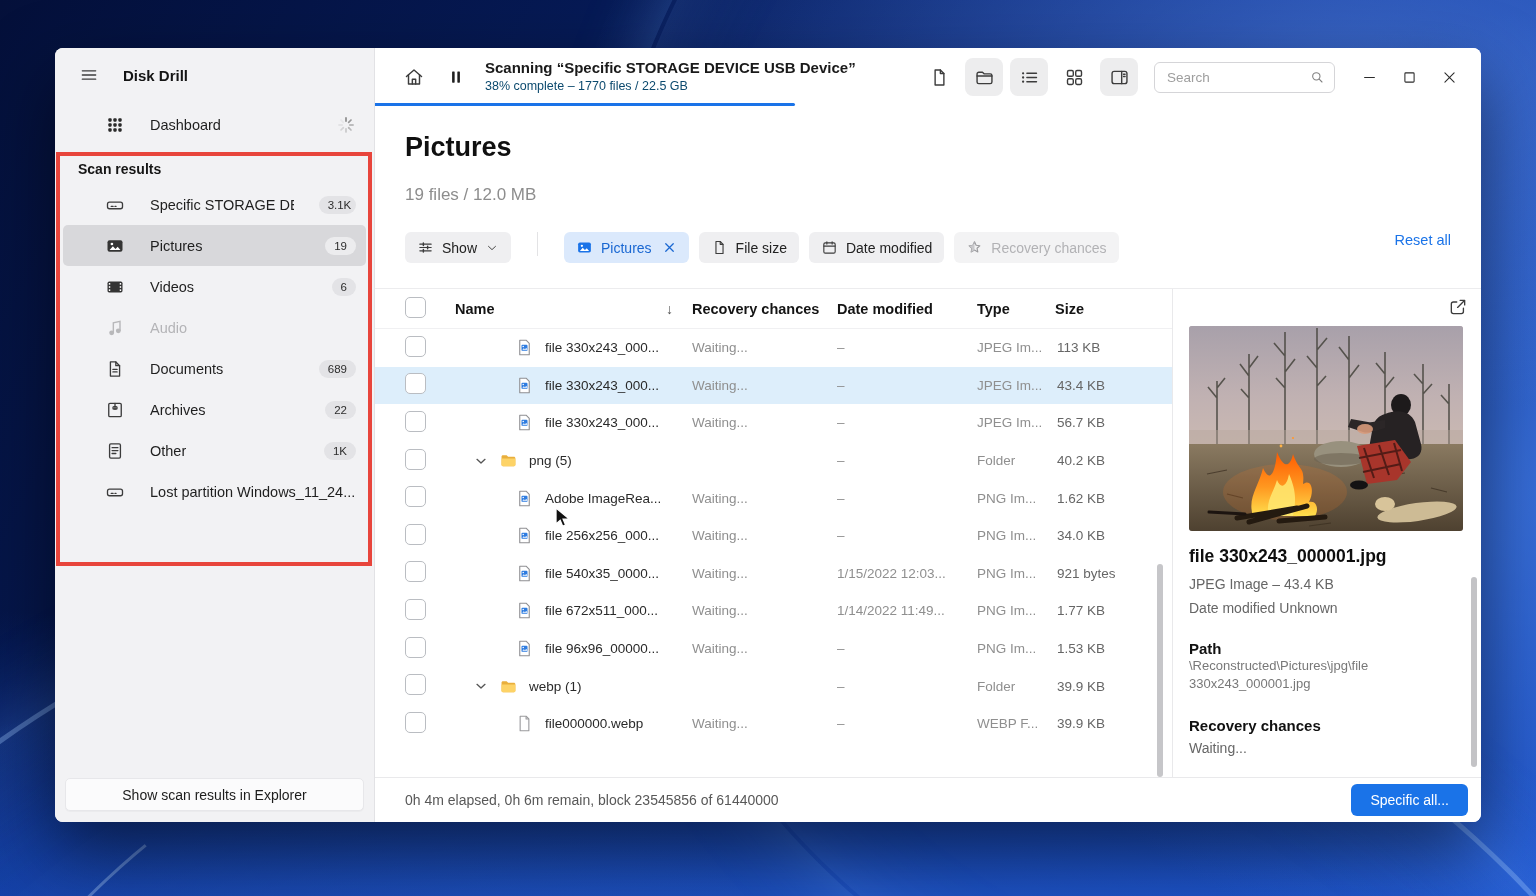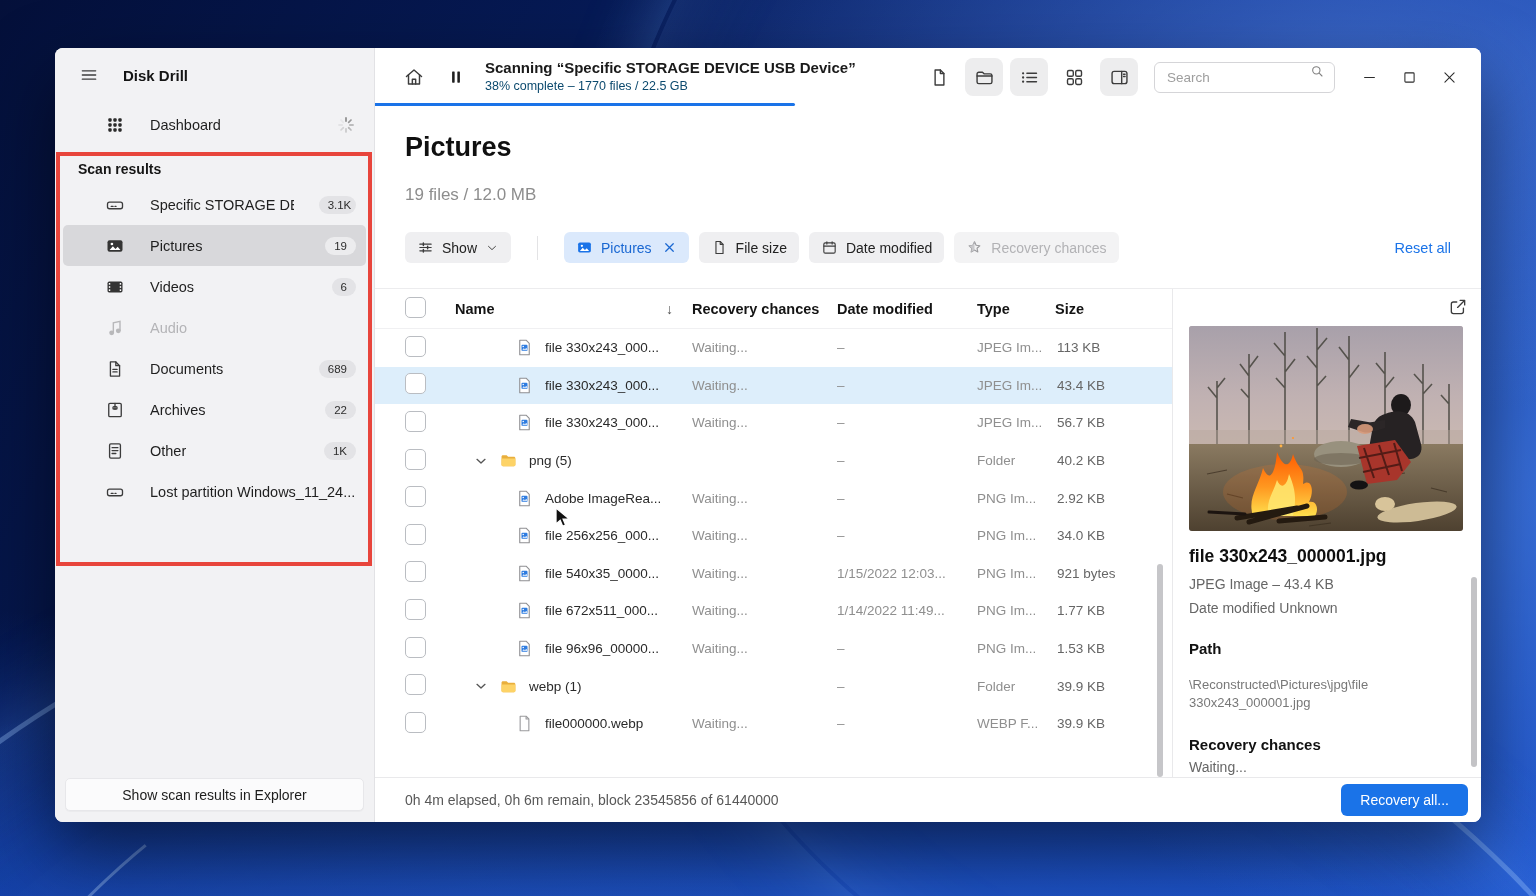--- a/index.html
+++ b/index.html
@@ -60,34 +60,34 @@
   .scan-title-block{line-height:1.25;min-width:0}
   .scan-title{font-size:15px;font-weight:700;color:#1a1a1a;white-space:nowrap}
   .scan-sub{font-size:12.5px;color:#0c4a6e;margin-top:1px}
   .progress-track{position:absolute;left:0;bottom:0;width:100%;height:3px;background:transparent}
   .progress-bar{height:3px;background:#1a73e8;border-radius:0 2px 2px 0}
   .view-toolbar{margin-left:auto;display:flex;align-items:center;gap:7px}
   .tbtn{width:38px;height:38px;border:none;background:transparent;border-radius:8px;display:inline-flex;
     align-items:center;justify-content:center;cursor:pointer}
   .tbtn .ic{width:21px;height:21px}
   .tbtn.active{background:#ededee}
-  .searchbox{width:181px;height:31px;border:1px solid #d5d5d8;border-radius:6px;display:flex;
+  .searchbox{width:181px;height:31px;border:1px solid #d5d5d8;border-radius:6px;display:flex;align-items:center;
     padding:0 9px 0 12px;margin:0 14px 0 16px;background:#fff}
   .searchbox input{border:none;outline:none;flex:1;min-width:0;font-size:13.5px;color:#333;font-family:inherit;background:transparent}
   .searchbox input::placeholder{color:#9e9e9e}
   .searchbox .ic{width:16px;height:16px;opacity:.65}
   .win-controls{display:flex;align-items:center}
   .wbtn{width:40px;height:38px;border:none;background:transparent;display:inline-flex;align-items:center;justify-content:center;cursor:pointer}
   .wbtn .ic{width:17px;height:17px}
 
   
   .page-head{height:182px;padding:26px 30px 0 30px;flex-shrink:0}
   .page-title{font-size:27px;font-weight:700;color:#101010;line-height:30px}
   .page-sub{font-size:17px;color:#8d8d8d;margin-top:23px}
-  .filterbar{display:flex;align-items:center;gap:24px;margin-top:27px}
+  .filterbar{display:flex;gap:24px;margin-top:27px}
   .chip{height:31px;border:none;border-radius:6px;padding:0 12px;display:inline-flex;align-items:center;gap:8px;
     font-size:14px;background:#efeff1;color:#222;cursor:pointer;font-family:inherit;white-space:nowrap}
   .chip .ic{width:17px;height:17px}
   .chip.active{background:#dbe9fc;color:#1967d2}
   .chip.disabled{color:#b2b2b5;background:#f3f3f4}
   .chip .chipx{display:inline-flex;width:15px;height:15px;margin-left:2px}
   .chip-divider{width:1px;height:24px;background:#e3e3e5;margin:0 2px}
   .reset-link{margin-left:auto;color:#1a73e8;font-size:14.5px;text-decoration:none;cursor:pointer;padding-right:0px}
 
   
@@ -113,21 +113,21 @@
 
   .detail-pane{flex:1;border-left:1px solid #e9e9eb;position:relative;padding:0 16px 0 16px;min-width:0}
   .ext-btn{position:absolute;top:8px;right:13px}
   .ext-btn .ic{width:20px;height:20px}
   .preview-img{margin-top:37px;width:274px;height:205px;border-radius:3px;overflow:hidden;background:#b9adb0}
   .preview-img svg{display:block;width:100%;height:100%}
   .pv-name{font-size:17.5px;font-weight:700;color:#0e0e0e;margin-top:15px;white-space:nowrap}
   .pv-meta{font-size:14px;color:#666;margin-top:9px}
   .pv-date{font-size:14px;color:#666;margin-top:8px}
   .pv-h{font-size:15px;font-weight:700;color:#111;margin-top:24px}
-  .pv-path{font-size:13px;color:#787878;margin-top:19px;line-height:1.4;width:205px;word-wrap:break-word}
+  .pv-path{font-size:13px;color:#787878;margin-top:0;line-height:1.4;width:205px;word-wrap:break-word}
   .pv-wait{font-size:14px;color:#666;margin-top:6px}
   .pscroll{position:absolute;right:4px;top:288px;width:6px;height:190px;background:#c3c3c6;border-radius:3px;cursor:grab}
 
   
   .statusbar{height:45px;flex-shrink:0;border-top:1px solid #e9e9eb;display:flex;align-items:center;padding:0 13px 0 30px}
   .status-text{font-size:14px;color:#585858}
   .recover-btn{margin-left:auto;background:#1a73e8;color:#fff;border:none;border-radius:6px;height:32px;
     padding:0 19px;font-size:14px;font-family:inherit;cursor:pointer;font-weight:400}
 
   
@@ -565,21 +565,21 @@
                       <rect x="8.2" y="8.6" width="7.6" height="7.6" rx="1.2" fill="#2e7ce0" stroke="none"></rect>
                       <circle cx="10.4" cy="10.8" r="1" fill="#fff" stroke="none"></circle>
                       <path d="M9.2 14.9l1.9-2 1.4 1.4 1.7-1.8 1.4 1.6v.8z" fill="#fff" stroke="none"></path>
                     </svg>
                   </span>
                   <span class="nm">Adobe ImageRea...</span>
                 </div>
                 <div class="cell dim">Waiting...</div>
                 <div class="cell dim">–</div>
                 <div class="cell dim">PNG Im...</div>
-                <div class="cell szcell">2.92 KB</div>
+                <div class="cell szcell">1.62 KB</div>
               </div>
               <div class="grid-cols trow">
                 <div class="cell cbcell"><span class="cb"></span></div>
                 <div class="cell namecell">
                   <span class="chev sp"></span>
                   <span class="ic nicon">
                     <svg viewBox="0 0 24 24" fill="none" stroke="#8f8f92" stroke-width="1.4" stroke-linejoin="round">
                       <path d="M6 2.8h8l4 4v14.4H6z" fill="#fff"></path>
                       <rect x="8.2" y="8.6" width="7.6" height="7.6" rx="1.2" fill="#2e7ce0" stroke="none"></rect>
                       <circle cx="10.4" cy="10.8" r="1" fill="#fff" stroke="none"></circle>
@@ -768,21 +768,21 @@
           <div class="pv-h">Path</div>
           <div class="pv-path">\Reconstructed\Pictures\jpg\file 330x243_000001.jpg</div>
           <div class="pv-h">Recovery chances</div>
           <div class="pv-wait">Waiting...</div>
           <div class="pscroll"></div>
         </aside>
       </div>
 
       <footer class="statusbar">
         <span class="status-text">0h 4m elapsed, 0h 6m remain, block 23545856 of 61440000</span>
-        <button class="recover-btn">Recovery all...</button>
+        <button class="recover-btn">Specific all...</button>
       </footer>
     </div>
   </div>
 
   <div class="cursor">
     <svg viewBox="0 0 22 24">
         <path d="M4 2v16l4.2-3.6 2.5 5.8 2.9-1.2-2.5-5.8 5.9-.4z" fill="#111" stroke="#fff" stroke-width="1.3"></path>
       </svg>
   </div>
 </div>

